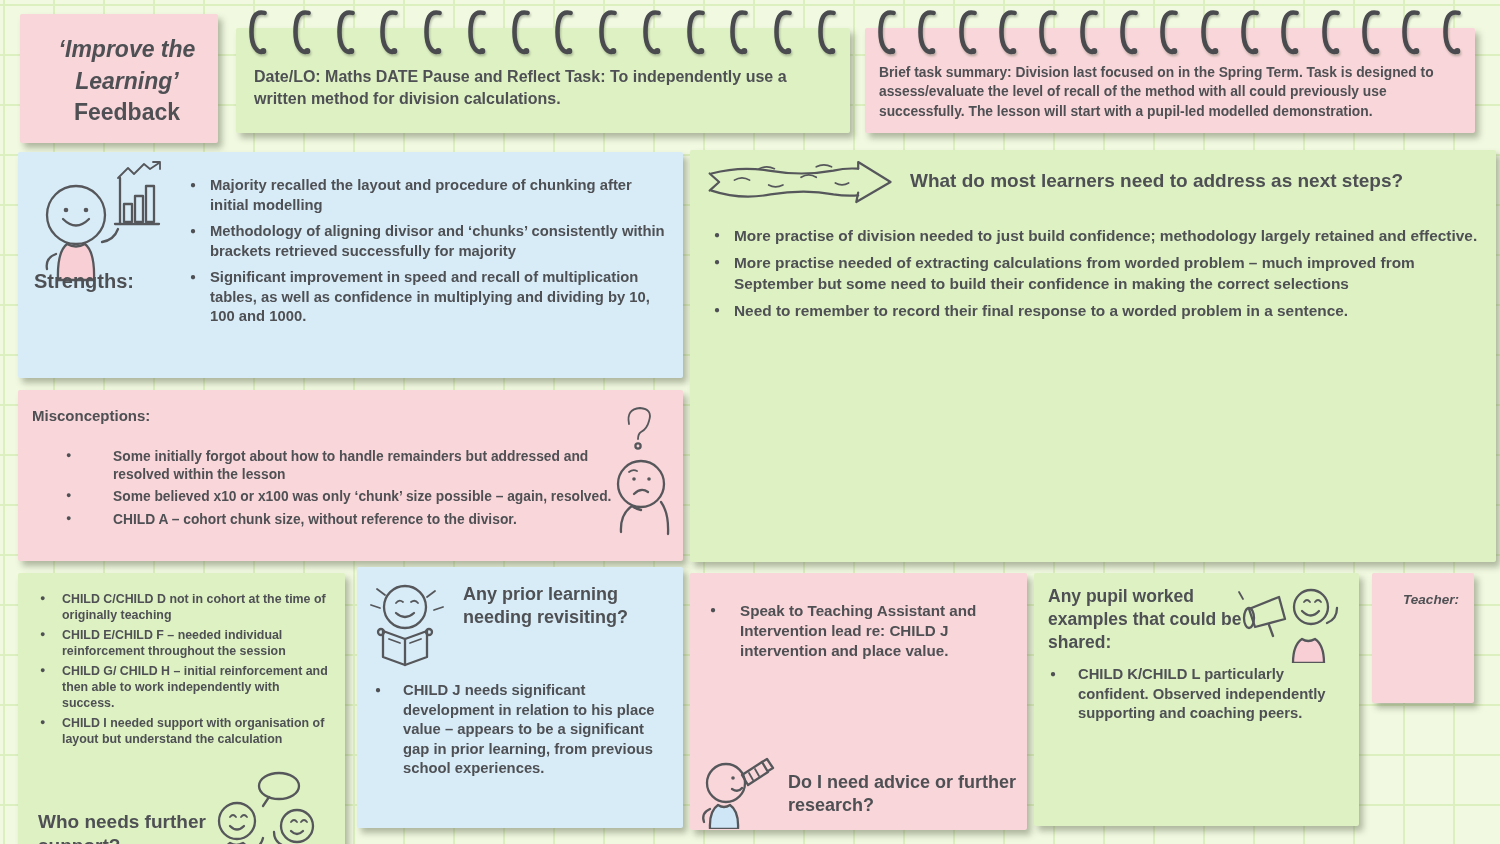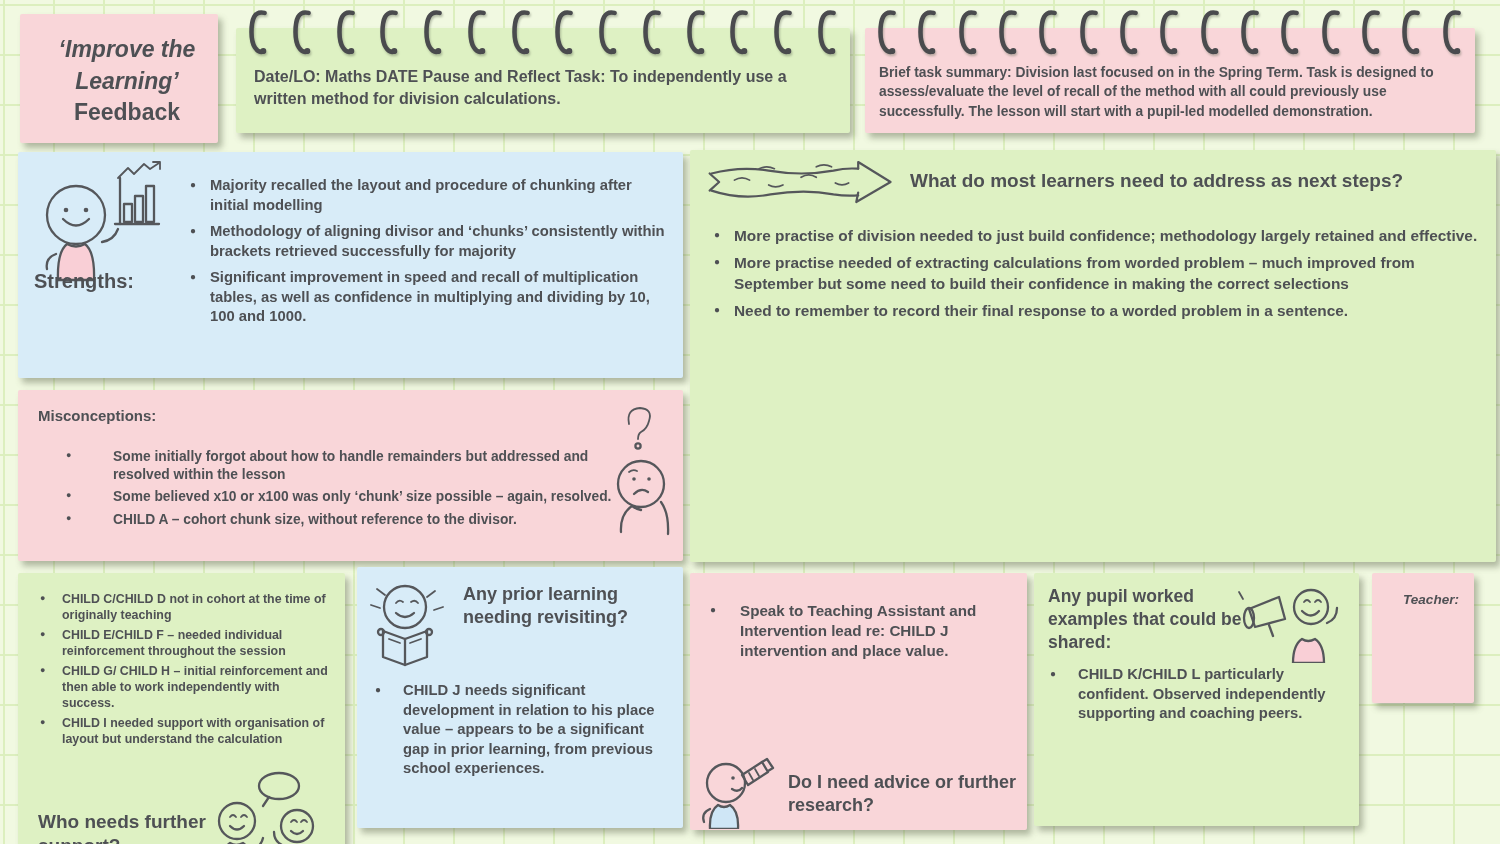--- a/index.html
+++ b/index.html
@@ -68,21 +68,21 @@
   .summary-note{ left:865px; top:28px; width:610px; height:105px; padding:35px 7px 0 14px; }
   .summary-note .note-text{ font-size:13.8px; line-height:1.4; }
 
   
   .strengths-note{ left:18px; top:152px; width:665px; height:226px; }
   .strengths-note .icon-col{ left:10px; top:8px; width:146px; height:122px; }
   .strengths-label{ position:absolute; left:16px; top:116px; font-size:20px; }
   .strengths-note ul{ position:absolute; left:170px; top:24px; width:486px; font-size:14.8px; }
 
   .misconceptions-note{ left:18px; top:390px; width:665px; height:171px; }
-  .misconceptions-label{ position:absolute; left:14px; top:16px; font-size:15px;margin-left:6px; }
+  .misconceptions-label{ position:absolute; left:14px; top:16px; font-size:15px; }
   .misconceptions-note ul{ position:absolute; left:0; top:58px; width:600px; font-size:13.8px; }
   .misconceptions-note ul li{ padding-left:95px; margin-bottom:4px; }
   .misconceptions-note ul li::before{ left:48px; font-size:9px; }
   .misconceptions-note .icon-q{ right:8px; top:8px; width:72px; height:138px; }
 
   .nextsteps-note{ left:690px; top:150px; width:806px; height:412px; }
   .nextsteps-note .icon-arrow{ left:12px; top:10px; width:200px; height:46px; }
   .nextsteps-question{ position:absolute; left:220px; top:18px; width:560px; font-size:19px; }
   .nextsteps-note ul{ position:absolute; left:22px; top:76px; width:776px; font-size:15.4px; }
 

